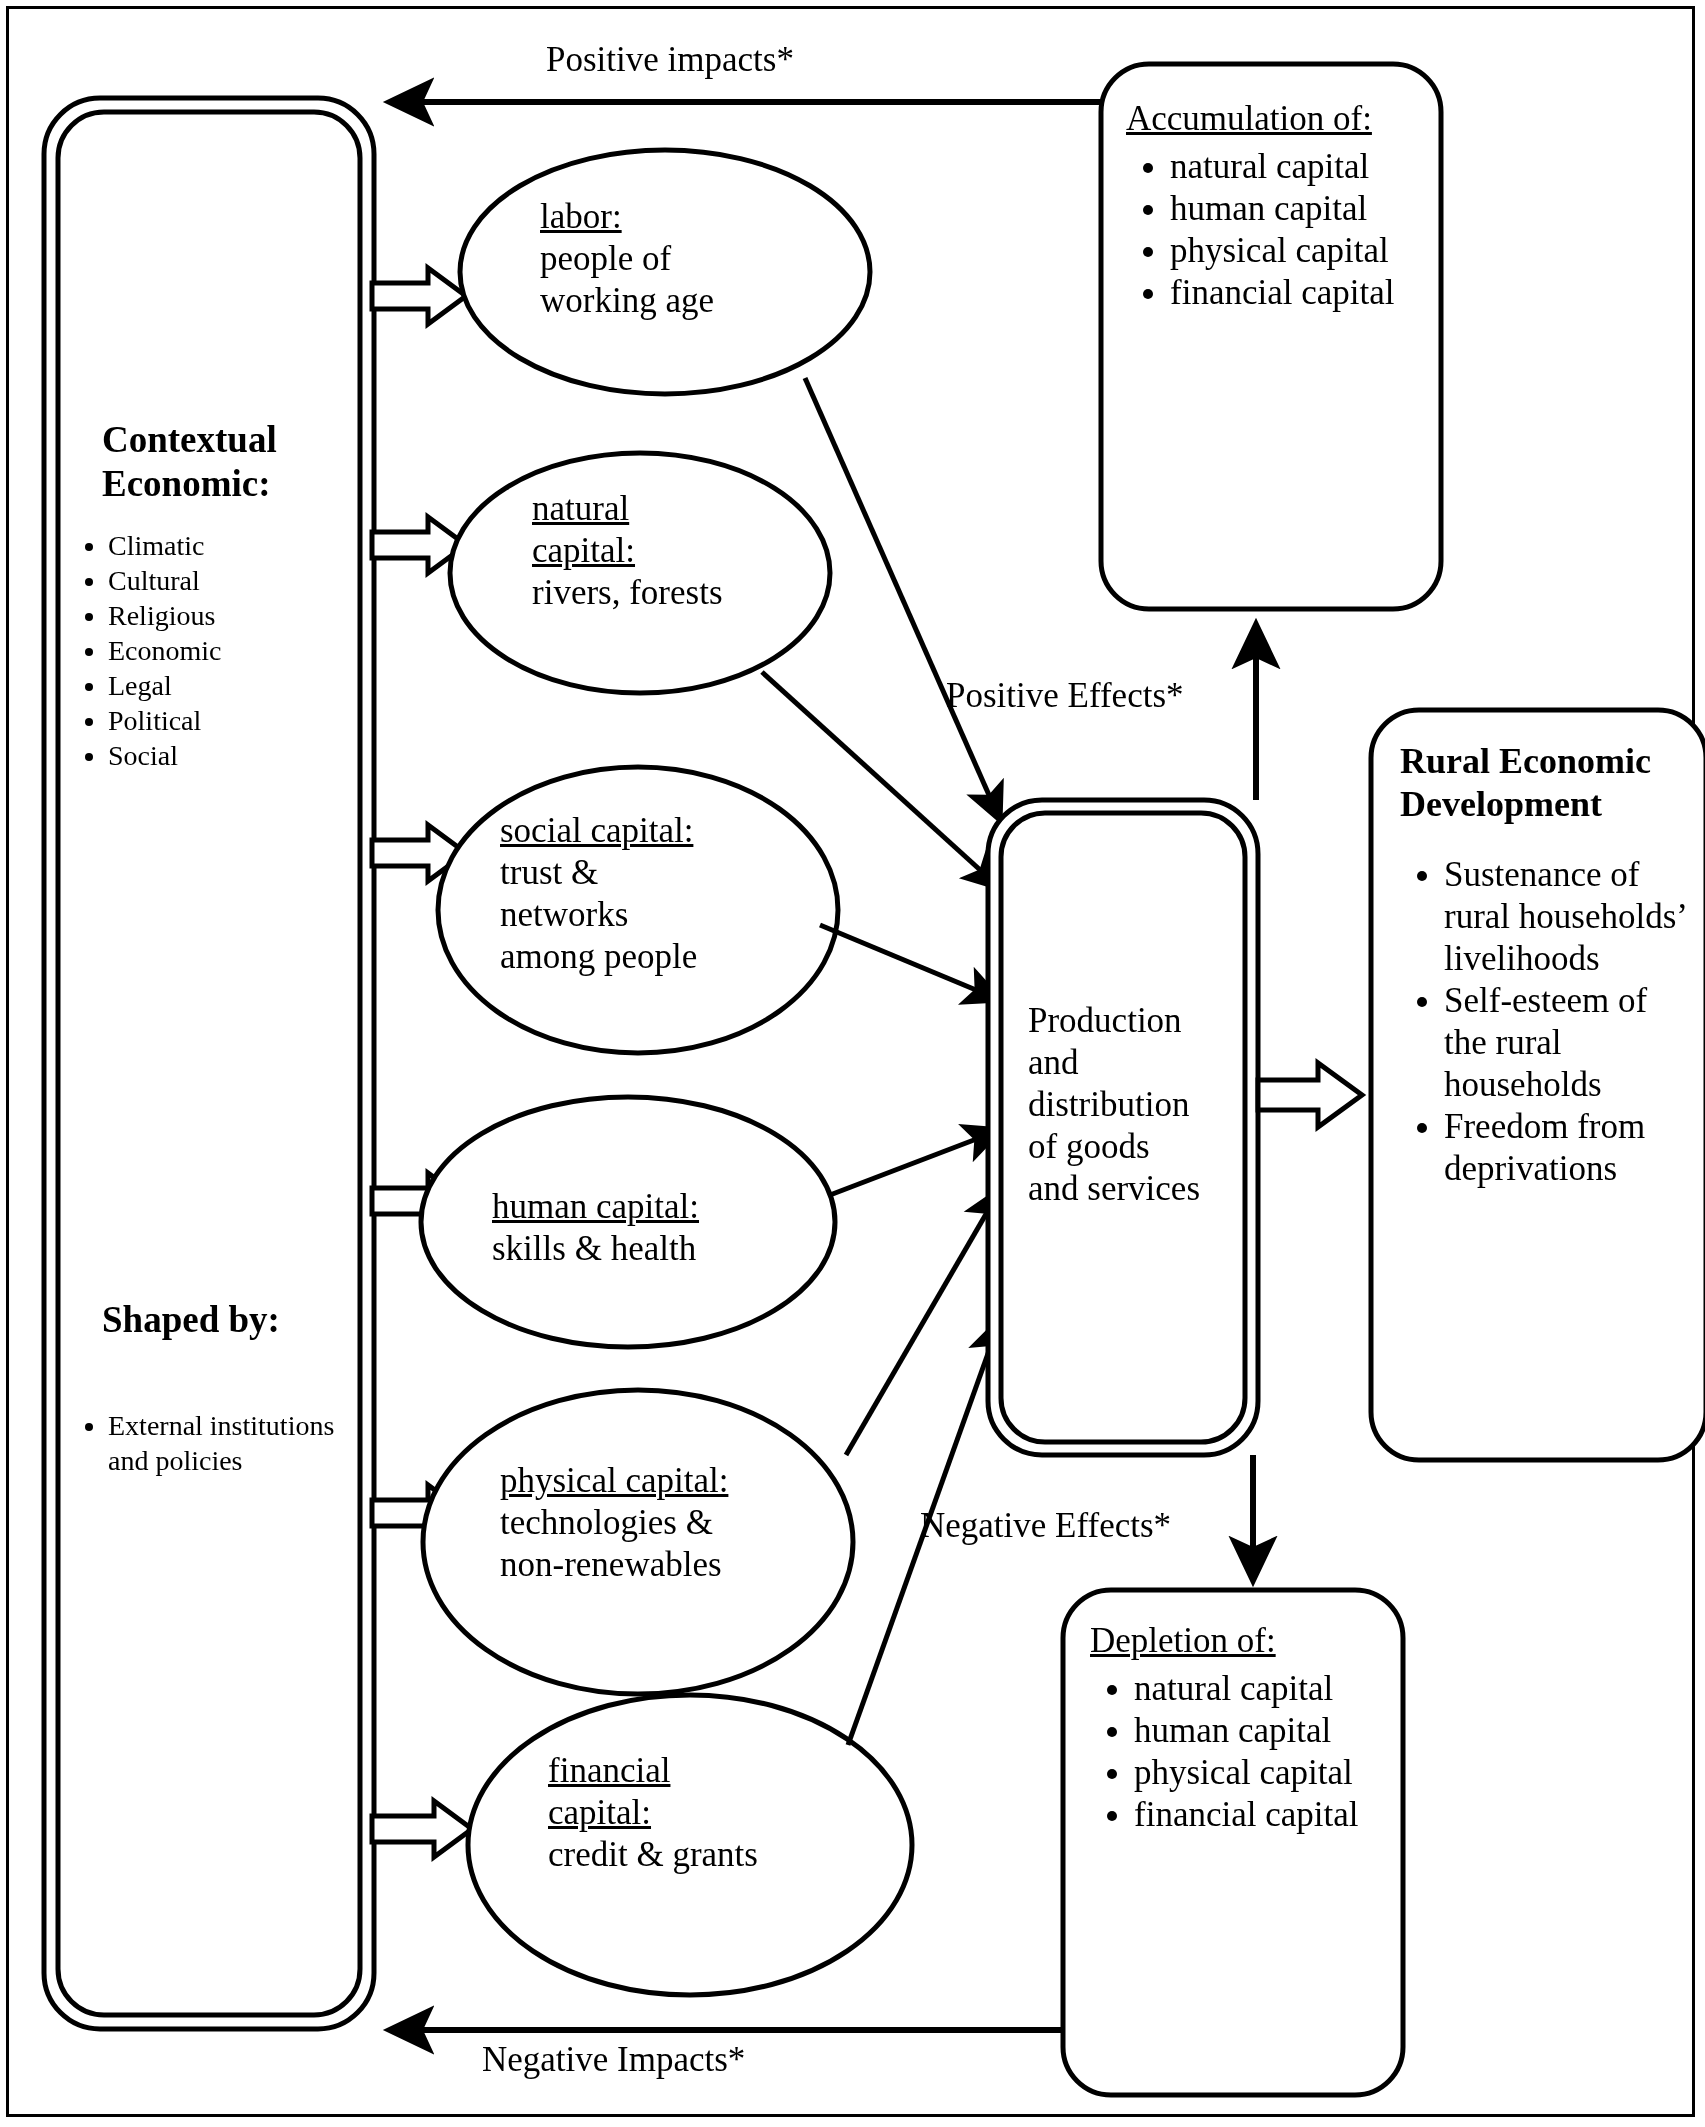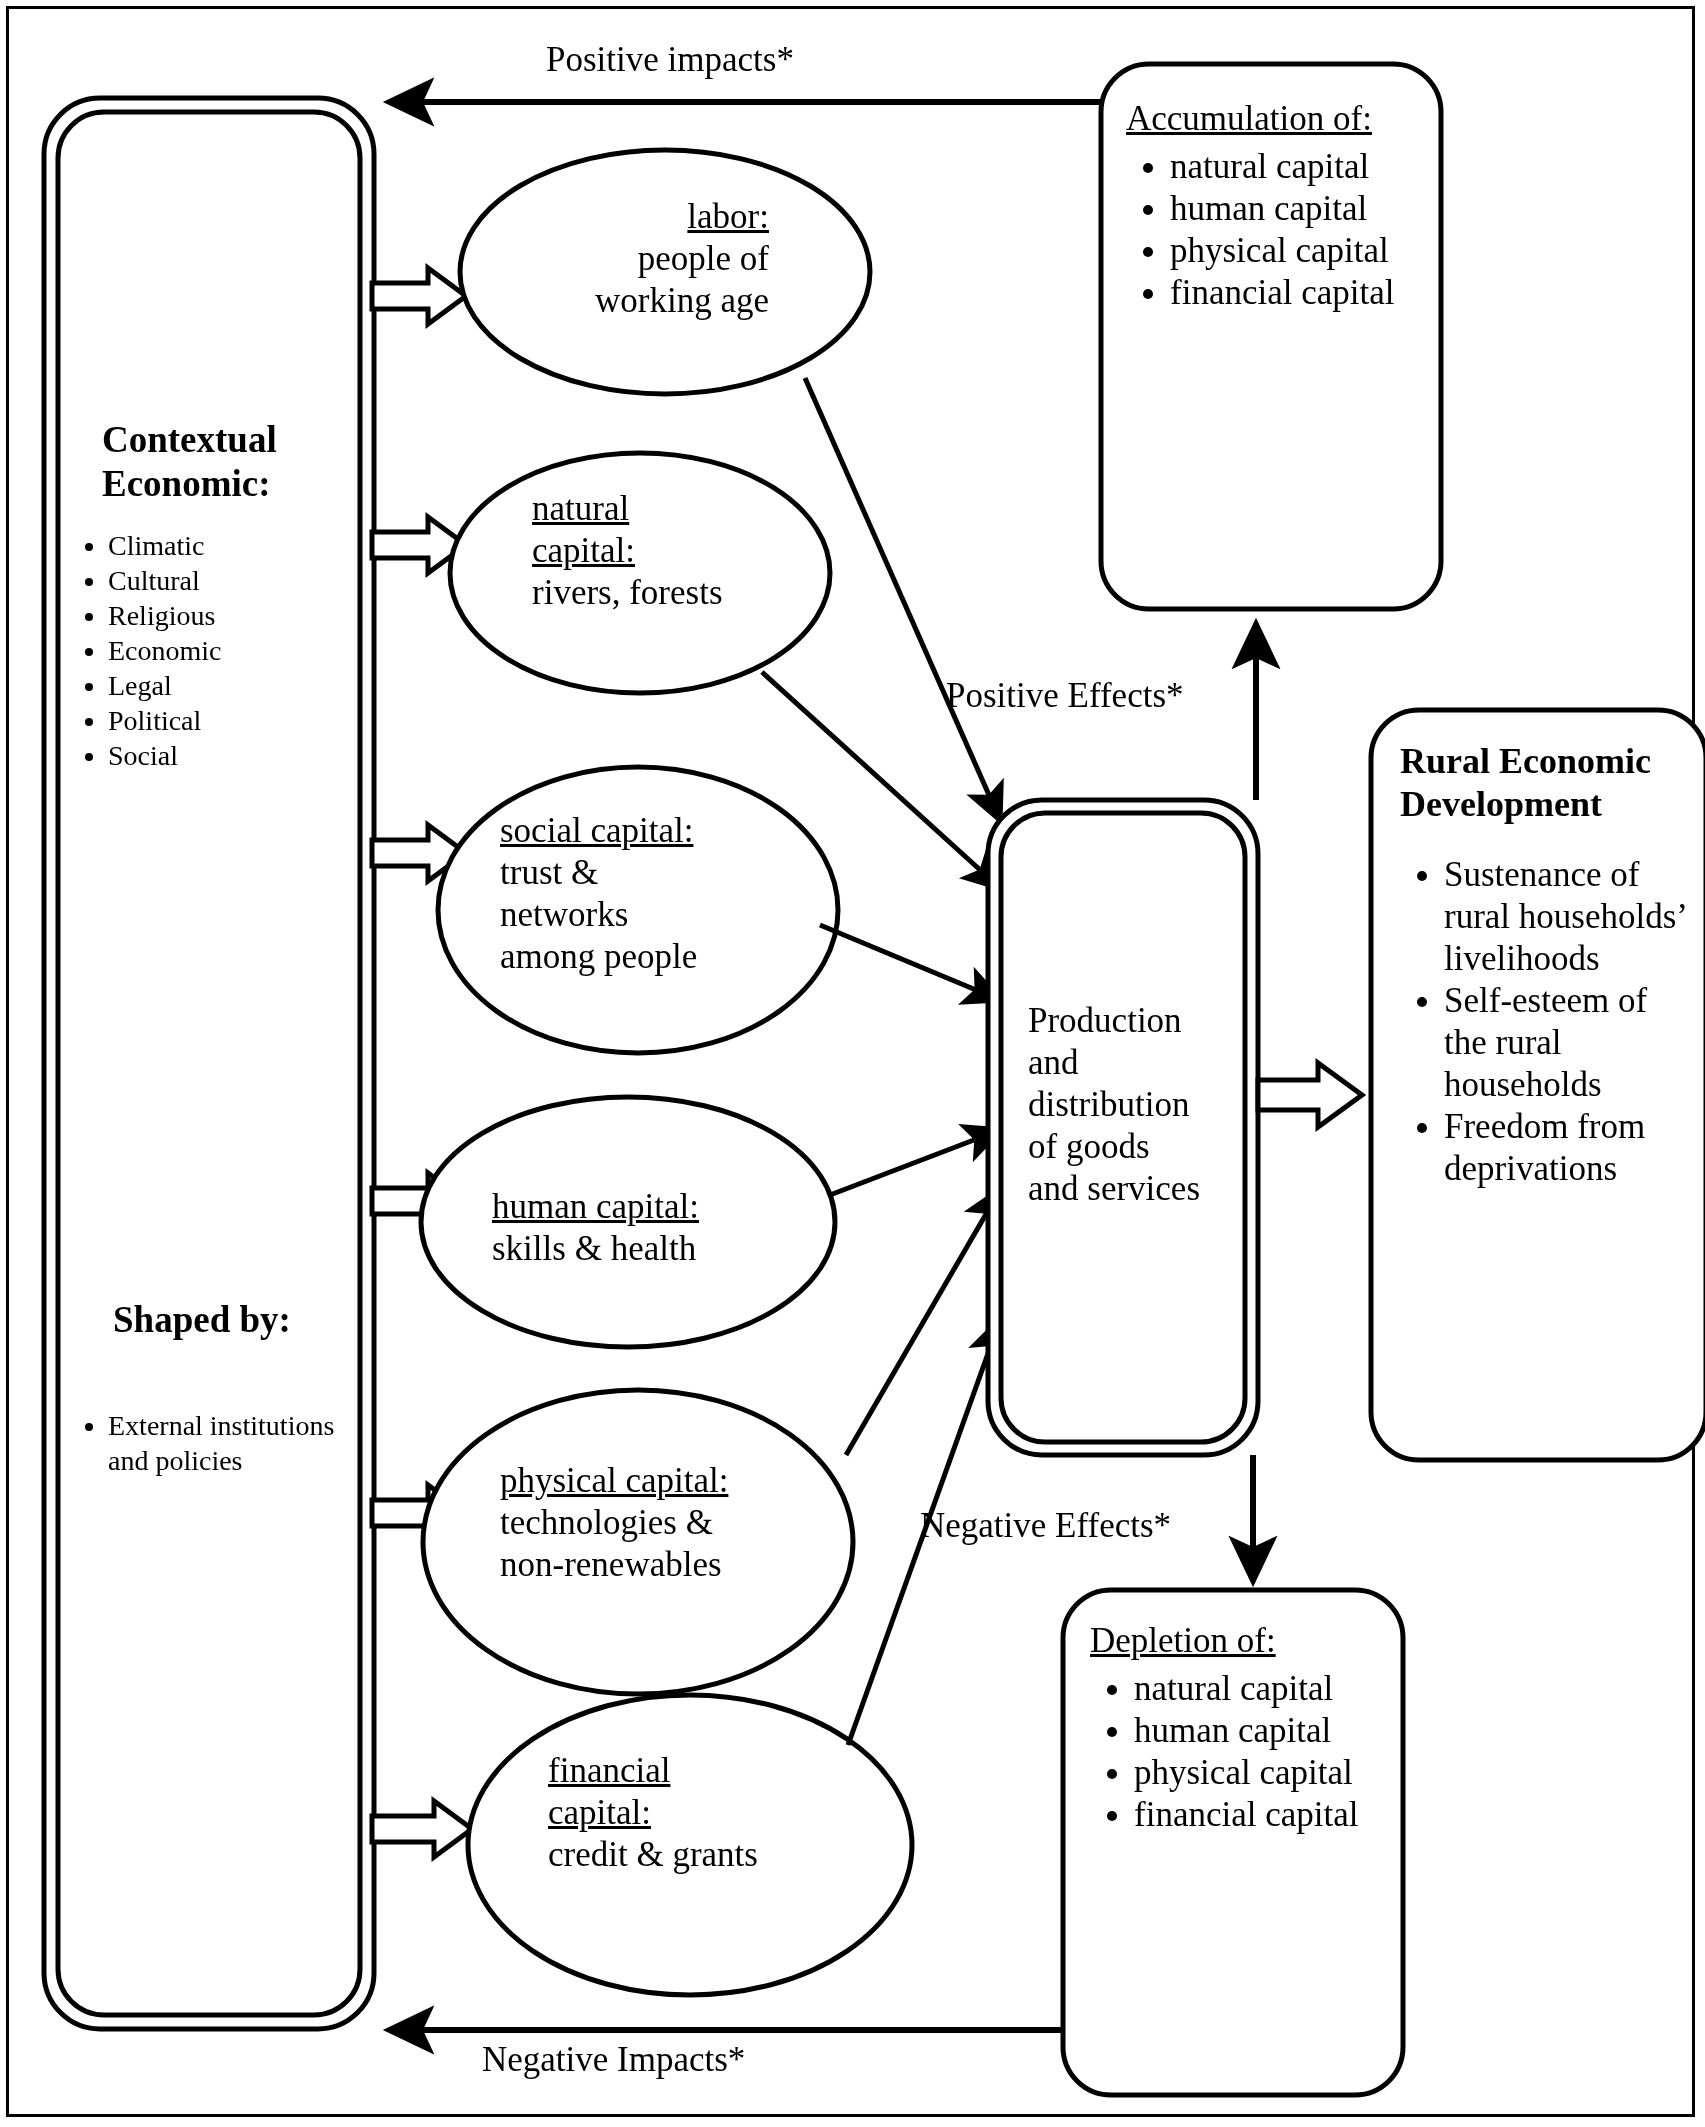--- a/index.html
+++ b/index.html
@@ -14,21 +14,21 @@
   
   .node{position:absolute;box-sizing:border-box;}
 
   
   #ctx{left:44px;top:98px;width:330px;height:1931px;padding:0;}
   #ctx .hd{font-weight:bold;font-size:37px;line-height:1.18;}
   #ctx ul{margin:0;padding:0 0 0 46px;list-style:disc;}
   #ctx li{font-size:28px;line-height:1.25;margin:0;padding:0;}
   #ctx-head-block{position:absolute;left:58px;top:320px;width:250px;}
   #ctx-list-block{position:absolute;left:18px;top:430px;width:300px;}
-  #ctx-shaped-head{position:absolute;left:58px;top:1200px;width:250px;font-weight:bold;font-size:37px;margin-left:11px;}
+  #ctx-shaped-head{position:absolute;left:58px;top:1200px;width:250px;font-weight:bold;font-size:37px;}
   #ctx-shaped-list{position:absolute;left:18px;top:1310px;width:310px;}
 
   
   .eltext{position:absolute;text-align:left;font-size:35px;line-height:1.2;}
   .u{text-decoration:underline;}
 
   
   .boxtxt{position:absolute;font-size:35px;line-height:1.2;}
   .boxtxt .hdu{text-decoration:underline;}
   .boxtxt ul{margin:6px 0 0 0;padding:0 0 0 44px;list-style:disc;}
@@ -131,21 +131,21 @@
       </ul>
     </div>
     <div id="ctx-shaped-head">Shaped by:</div>
     <div id="ctx-shaped-list">
       <ul>
         <li>External institutions and policies</li>
       </ul>
     </div>
   </div>
 
-  <div class="eltext" style="left:509px;top:196px;width:260px;text-align:right;">
+  <div class="eltext" style="left:540px;top:196px;width:260px;">
     <span class="u">labor:</span>
     <div class="det" style="white-space:pre-line">people of
 working age</div>
   </div>
 
   <div class="eltext" style="left:500px;top:488px;width:300px;margin-left:32px;">
     <span class="u" style="white-space:pre-line;display:inline-block">natural
 capital:</span>
     <div class="det" style="white-space:pre-line">rivers, forests</div>
   </div>

